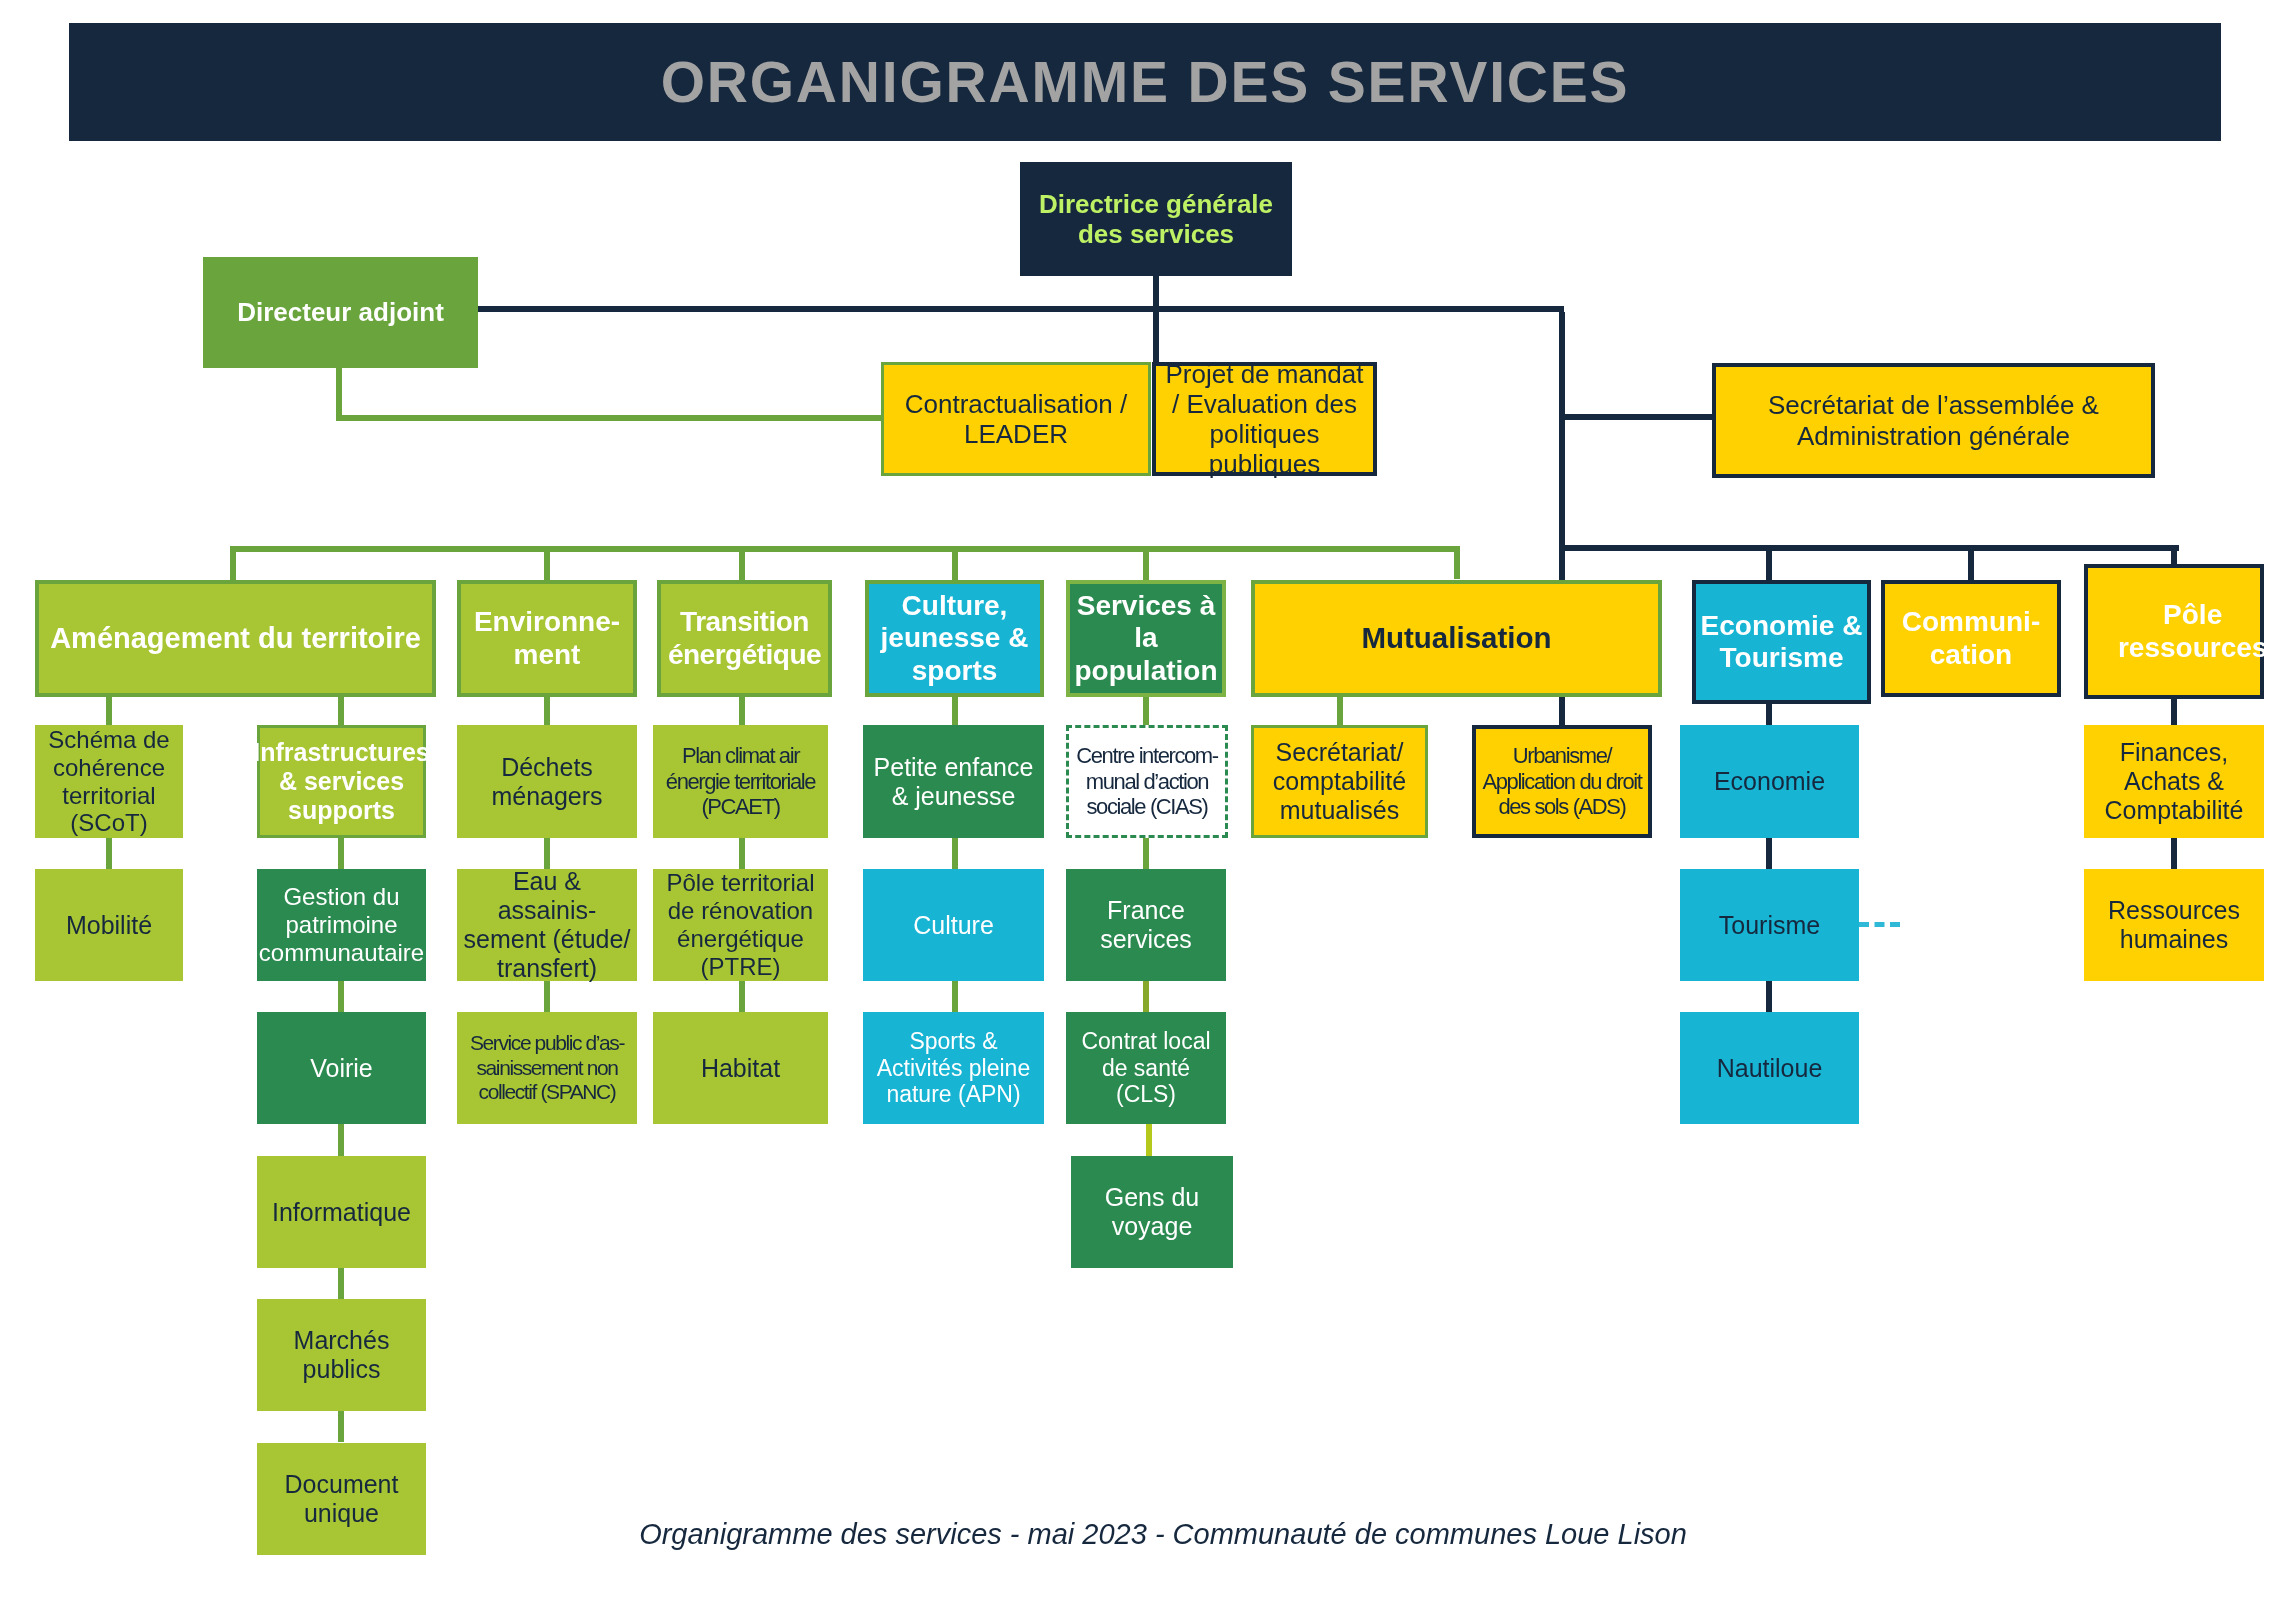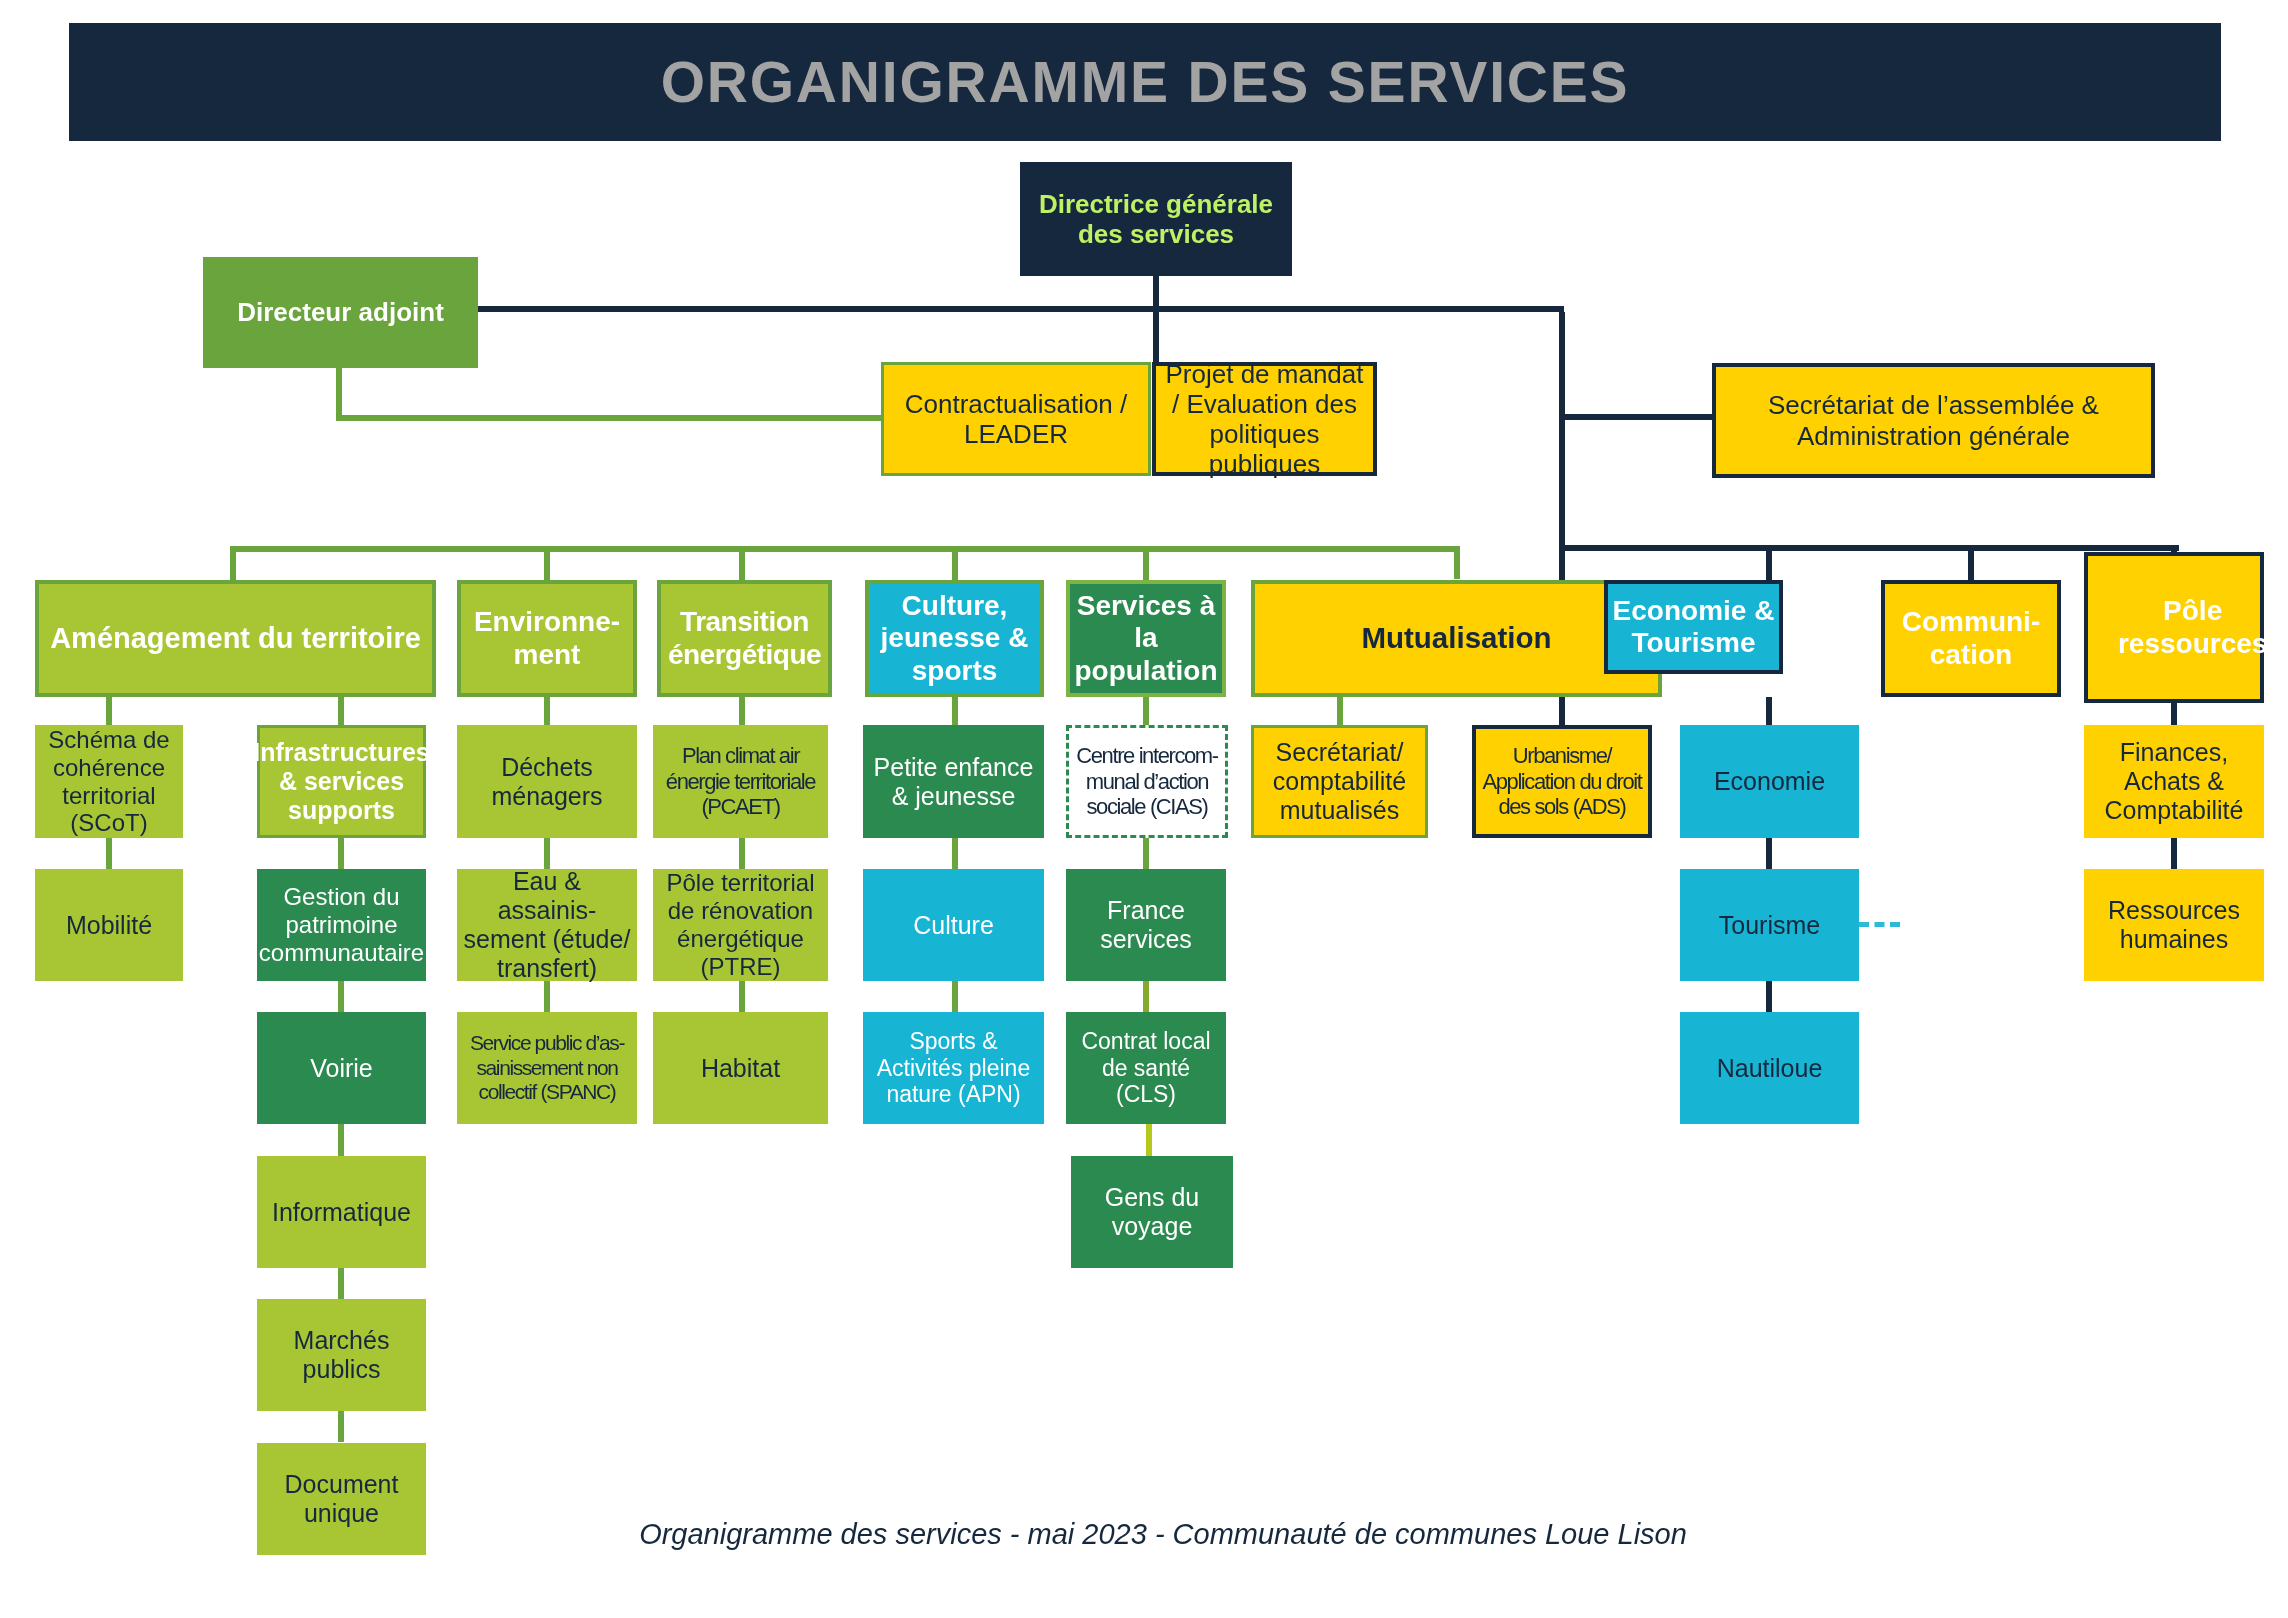--- a/index.html
+++ b/index.html
@@ -102,23 +102,23 @@
     <div class="node green-fill f28" style="left: 203px; top: 257px; width: 275px; height: 111px;">Directeur adjoint</div>
     <div class="node y-green f28" style="left: 881px; top: 362px; width: 270px; height: 114px;">Contractualisation / LEADER</div>
     <div class="node y-navy-reg f28" style="left: 1152px; top: 362px; width: 225px; height: 114px;">Projet de mandat / Evaluation des politiques publiques</div>
     <div class="node y-navy-reg f28" style="left: 1712px; top: 363px; width: 443px; height: 115px;">Secrétariat de l’assemblée &amp; Administration générale</div>
     <div class="node lg-hdr f31" style="left: 35px; top: 580px; width: 401px; height: 117px;">Aménagement du territoire</div>
     <div class="node lg-hdr f30" style="left: 457px; top: 580px; width: 180px; height: 117px;">Environne-ment</div>
     <div class="node lg-hdr f30 cond" style="left: 657px; top: 580px; width: 175px; height: 117px;">Transition énergétique</div>
     <div class="node cyan-hdr-g f30" style="left: 865px; top: 580px; width: 179px; height: 117px;">Culture, jeunesse &amp; sports</div>
     <div class="node dg-hdr f30" style="left: 1066px; top: 580px; width: 160px; height: 117px;">Services à la population</div>
     <div class="node mut-hdr f32" style="left: 1251px; top: 580px; width: 411px; height: 117px;">Mutualisation</div>
-    <div class="node cyan-hdr-n f30" style="left: 1604px; top: 580px; width: 179px; height: 94px;">Economie &amp; Tourisme</div>
+    <div class="node cyan-hdr-n f30" style="left: 1692px; top: 580px; width: 179px; height: 124px;">Economie &amp; Tourisme</div>
     <div class="node y-hdr f30" style="left: 1881px; top: 580px; width: 180px; height: 117px;">Communi-cation</div>
-    <div class="node y-hdr f30" style="left: 2084px; top: 552px; width: 180px; height: 151px; padding-left: 41px;">Pôle ressources</div>
+    <div class="node y-hdr f30" style="left: 2084px; top: 564px; width: 180px; height: 135px; padding-left: 41px;">Pôle ressources</div>
     <div class="node lg f26" style="left: 35px; top: 725px; width: 148px; height: 113px;">Schéma de cohérence territorial (SCoT)</div>
     <div class="node lg-sub-hdr f27" style="left: 257px; top: 725px; width: 169px; height: 113px;">Infrastructures &amp; services supports</div>
     <div class="node lg f27" style="left: 457px; top: 725px; width: 180px; height: 113px;">Déchets ménagers</div>
     <div class="node lg cond2 f24" style="left: 653px; top: 725px; width: 175px; height: 113px;">Plan climat air énergie territoriale (PCAET)</div>
     <div class="node dg f27" style="left: 863px; top: 725px; width: 181px; height: 113px;">Petite enfance &amp; jeunesse</div>
     <div class="node dashed-g cond2 f24" style="left: 1066px; top: 725px; width: 162px; height: 113px;">Centre intercom-munal  d’action sociale (CIAS)</div>
     <div class="node y-green f27" style="left: 1251px; top: 725px; width: 177px; height: 113px;">Secrétariat/ comptabilité mutualisés</div>
     <div class="node y-navy-reg cond2 f24" style="left: 1472px; top: 725px; width: 180px; height: 113px;">Urbanisme/ Application du droit des sols (ADS)</div>
     <div class="node cyan-n f27" style="left: 1680px; top: 725px; width: 179px; height: 113px;">Economie</div>
     <div class="node y-plain f27" style="left: 2084px; top: 725px; width: 180px; height: 113px;">Finances, Achats &amp; Comptabilité</div>

